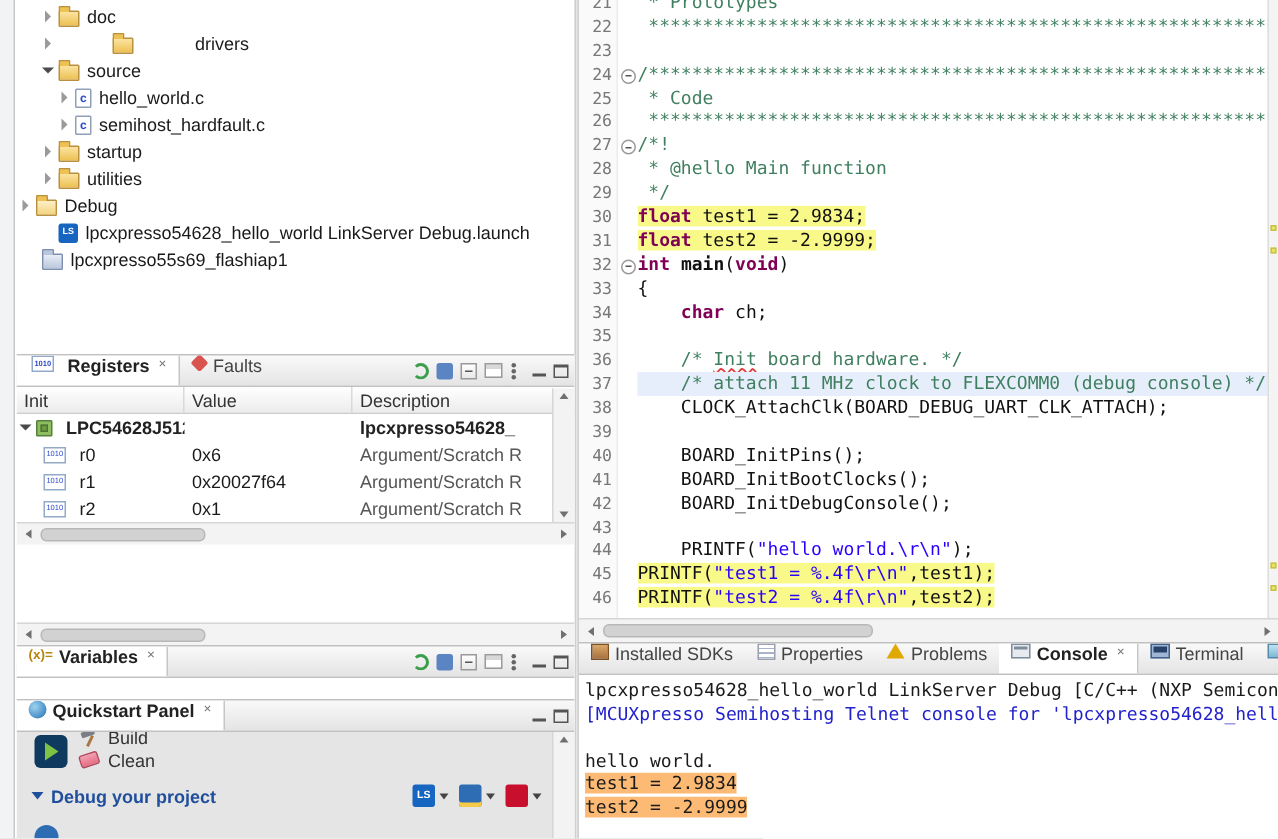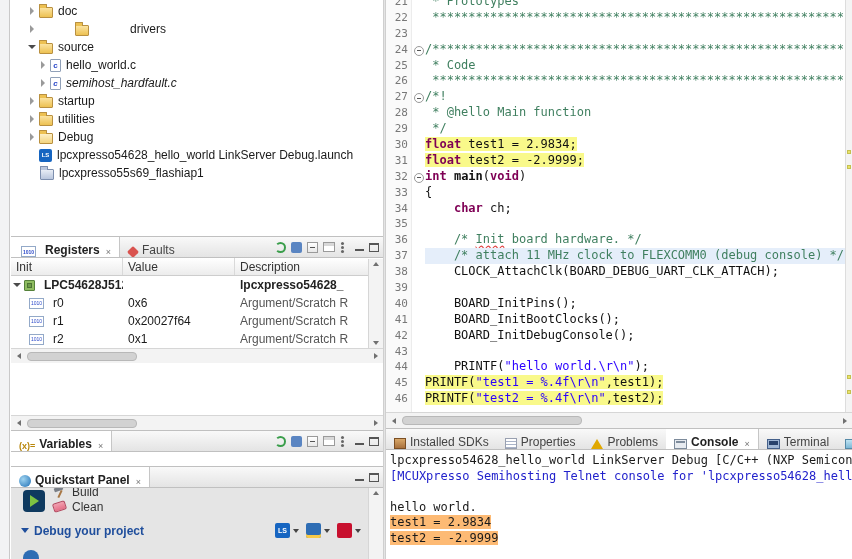--- a/index.html
+++ b/index.html
@@ -34,21 +34,21 @@
   .ic-chip::after{content:"";position:absolute;inset:2px;background:#6d9c47;border:1px solid #4c7334}
   .ic-reg{width:15px;height:11px;background:#fff;border:1px solid #93a9c8;font-size:5px;color:#2b49c9;display:inline-flex;align-items:center;justify-content:center}
   .ic-reg::after{content:"1010"}
   .ic-fault{width:10px;height:10px;background:#d9534f;border-radius:2px;transform:rotate(45deg) scale(.85);display:inline-block}
   .ic-vars{color:#b8860b;font-weight:bold;font-size:9px}
   .ic-qs{width:12px;height:12px;border-radius:50%;background:radial-gradient(circle at 35% 35%,#9ed3f0,#1f6eb4);display:inline-block}
 
   
   .view{position:absolute;left:11px;width:372px;background:#fff;overflow:hidden}
   .tabbar{display:flex;align-items:stretch;height:22px;background:linear-gradient(#f9f9f9,#e4e4e4);border-top:1px solid #c0c0c0;border-bottom:1px solid #c0c0c0;position:relative;overflow:hidden}
-  .tab{display:flex;align-items:flex-end;gap:4px;padding:0 8px;color:#444;white-space:nowrap}
+  .tab{display:flex;align-items:flex-start;gap:4px;padding:0 8px;color:#444;white-space:nowrap}
   .tab.active{background:#fff;font-weight:bold;color:#222;border-right:1px solid #c6c6c6}
   .close{font-size:9px;color:#777;font-weight:normal;margin-left:2px}
   .close::after{content:"×"}
   .toolbar{margin-left:auto;display:flex;align-items:center;padding-right:4px}
   .tbi{display:inline-block;margin-left:5px}
   .tbi-refresh{width:11px;height:11px;border:2px solid #3a9e4b;border-left-color:transparent;border-radius:50%}
   .tbi-import-export{width:11px;height:11px;background:#5a85c2;border-radius:2px}
   .tbi-collapse-all{width:11px;height:11px;border:1px solid #9a9a9a;background:linear-gradient(#fff,#e8e8e8);position:relative}
   .tbi-collapse-all::after{content:"";position:absolute;left:2px;top:4px;width:5px;height:1px;background:#555}
   .tbi-layout{width:12px;height:10px;border:1px solid #9a9a9a;background:linear-gradient(#d8d8d8 0 3px,#fff 3px)}
@@ -168,46 +168,46 @@
         <div class="trow" style="padding-left: 15px;">
           <span class="arrow expanded"></span>
           <span class="ticon ic-folder"></span>
           <span class="tlabel">source</span>
         </div>
         <div class="trow" style="padding-left: 26px;">
           <span class="arrow collapsed"></span>
           <span class="ticon ic-cfile"></span>
           <span class="tlabel">hello_world.c</span>
         </div>
-        <div class="trow" style="padding-left: 26px; font-style: italic;">
+        <div class="trow" style="padding-left: 26px;">
           <span class="arrow collapsed"></span>
           <span class="ticon ic-cfile"></span>
           <span class="tlabel">semihost_hardfault.c</span>
         </div>
         <div class="trow" style="padding-left: 15px;">
           <span class="arrow collapsed"></span>
           <span class="ticon ic-folder"></span>
           <span class="tlabel">startup</span>
         </div>
         <div class="trow" style="padding-left: 15px;">
           <span class="arrow collapsed"></span>
           <span class="ticon ic-folder"></span>
           <span class="tlabel">utilities</span>
         </div>
-        <div class="trow" style="padding-left: 15px;">
+        <div class="trow" style="">
           <span class="arrow collapsed"></span>
           <span class="ticon ic-folder-open"></span>
           <span class="tlabel">Debug</span>
         </div>
         <div class="trow" style="padding-left: 15px;">
           <span class="arrow noarrow"></span>
           <span class="ticon ic-launch"></span>
           <span class="tlabel">lpcxpresso54628_hello_world LinkServer Debug.launch</span>
         </div>
-        <div class="trow" style="padding-left: 16px;">
+        <div class="trow" style="padding-left: 4px;">
           <span class="arrow noarrow"></span>
           <span class="ticon ic-project"></span>
           <span class="tlabel">lpcxpresso55s69_flashiap1</span>
         </div>
       </div>
   </div>
 
   <div class="vdivider"></div>
 
   <div class="view regv">

